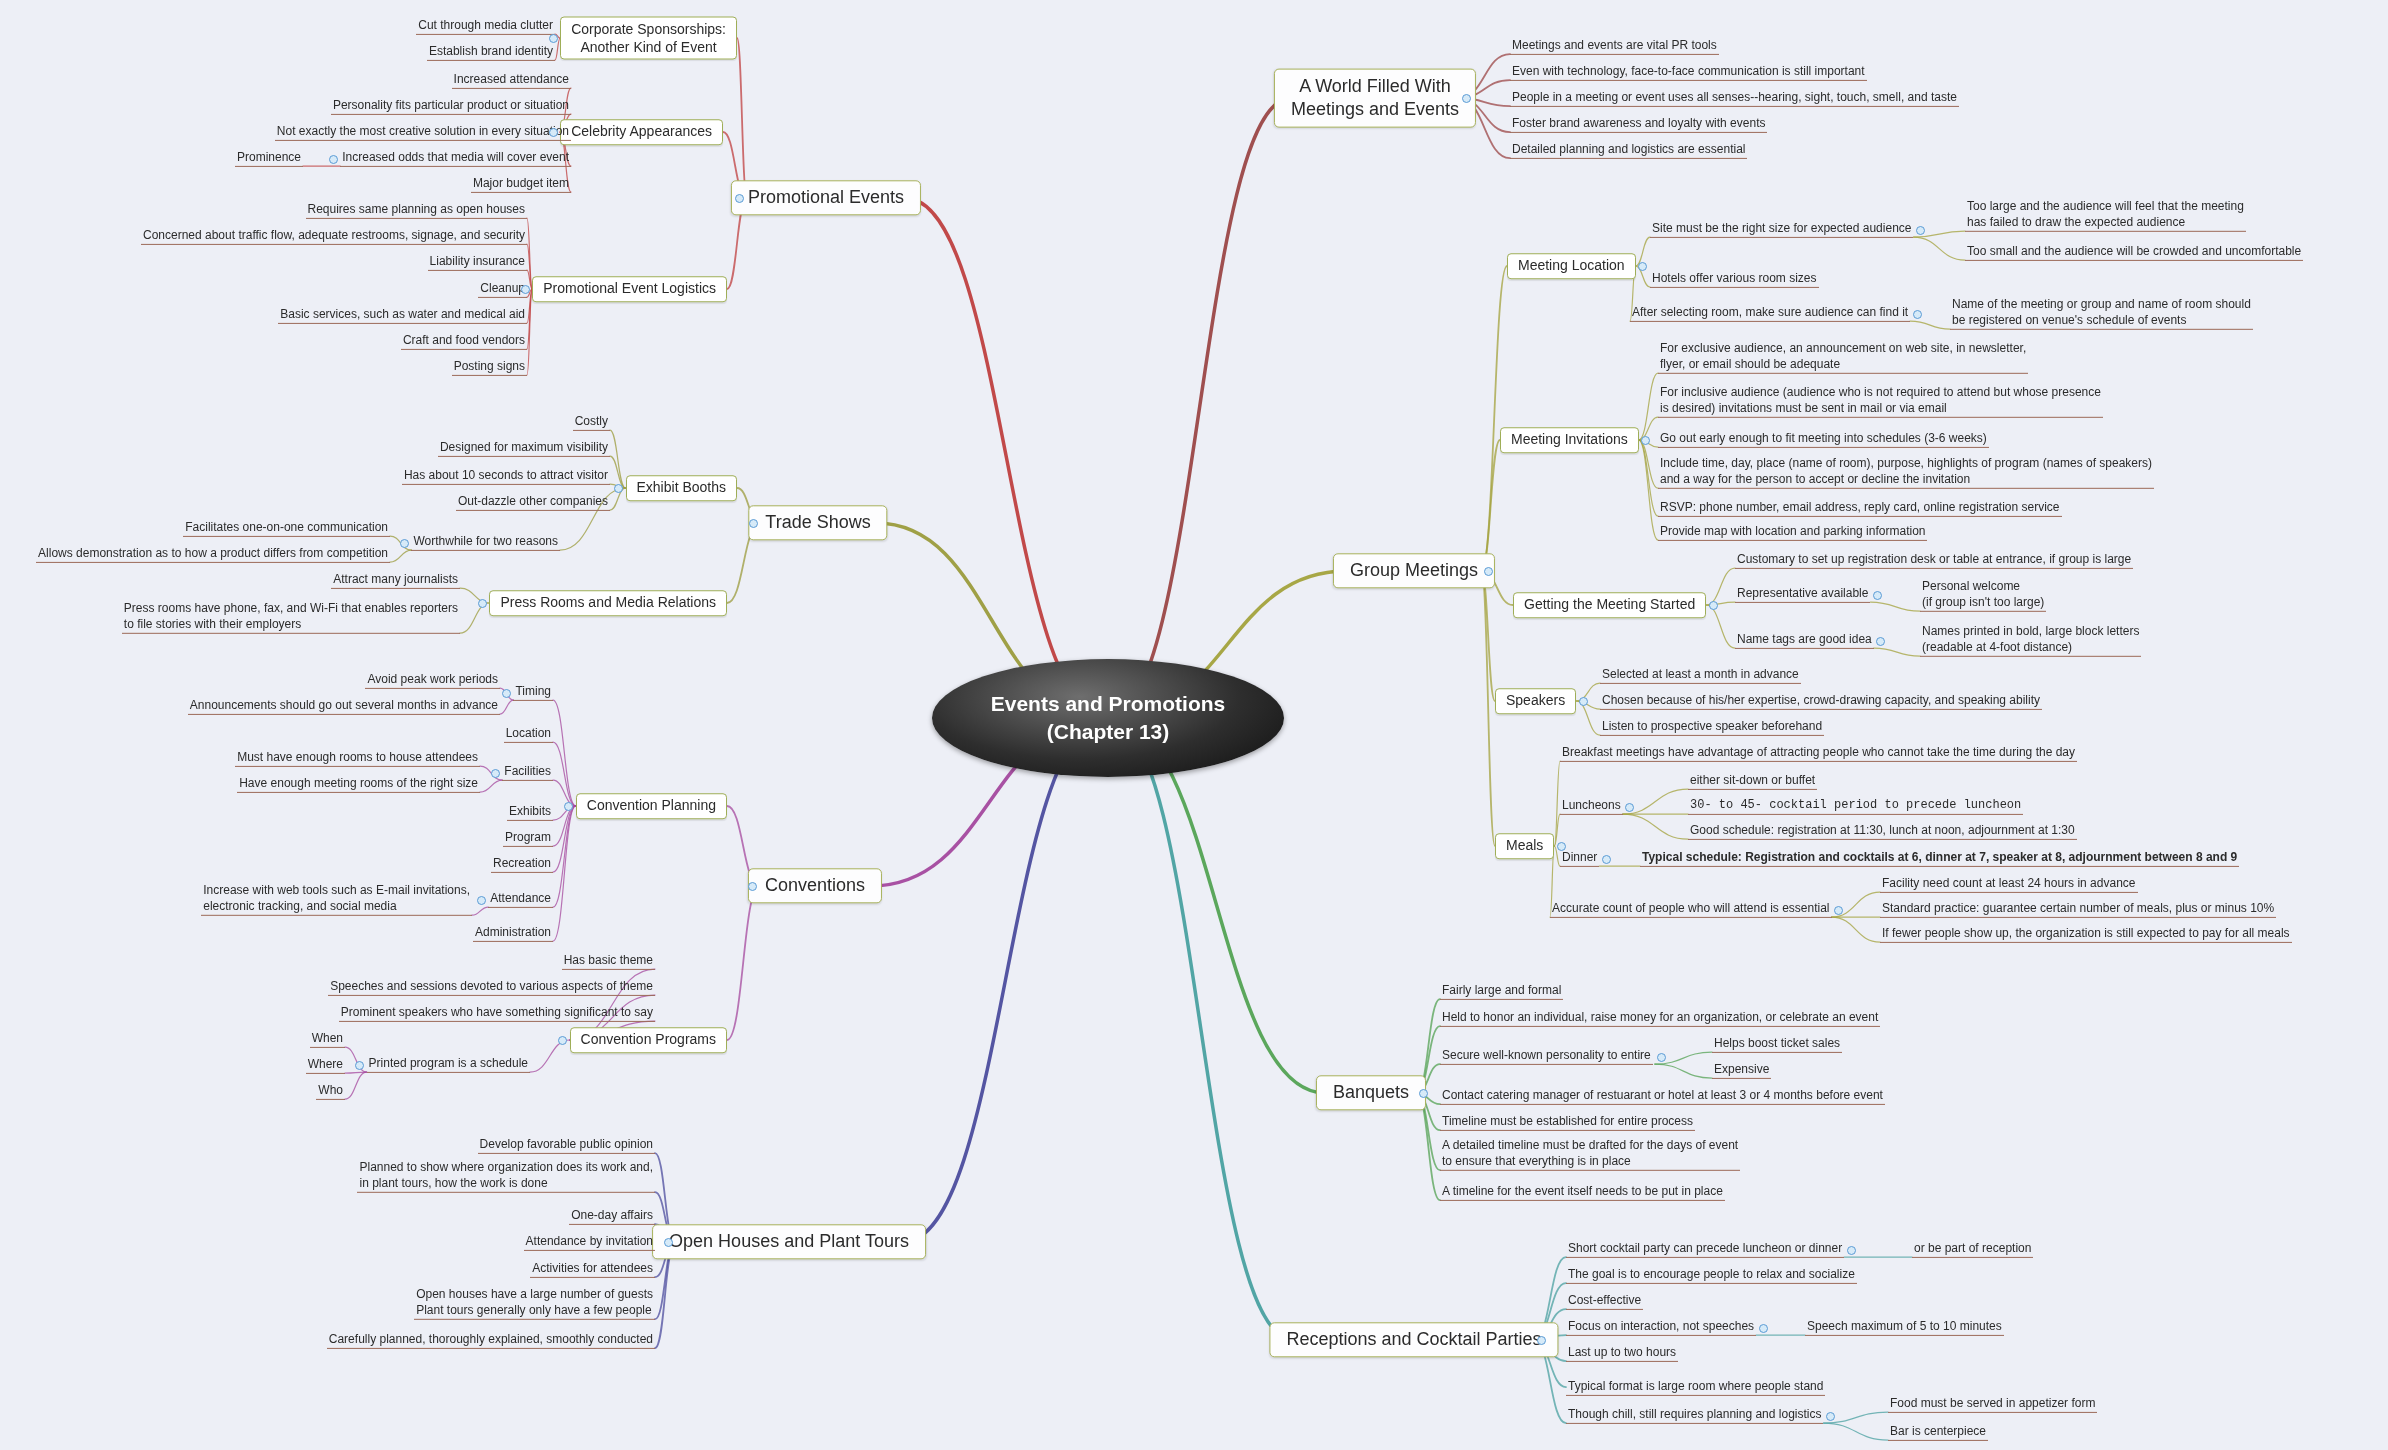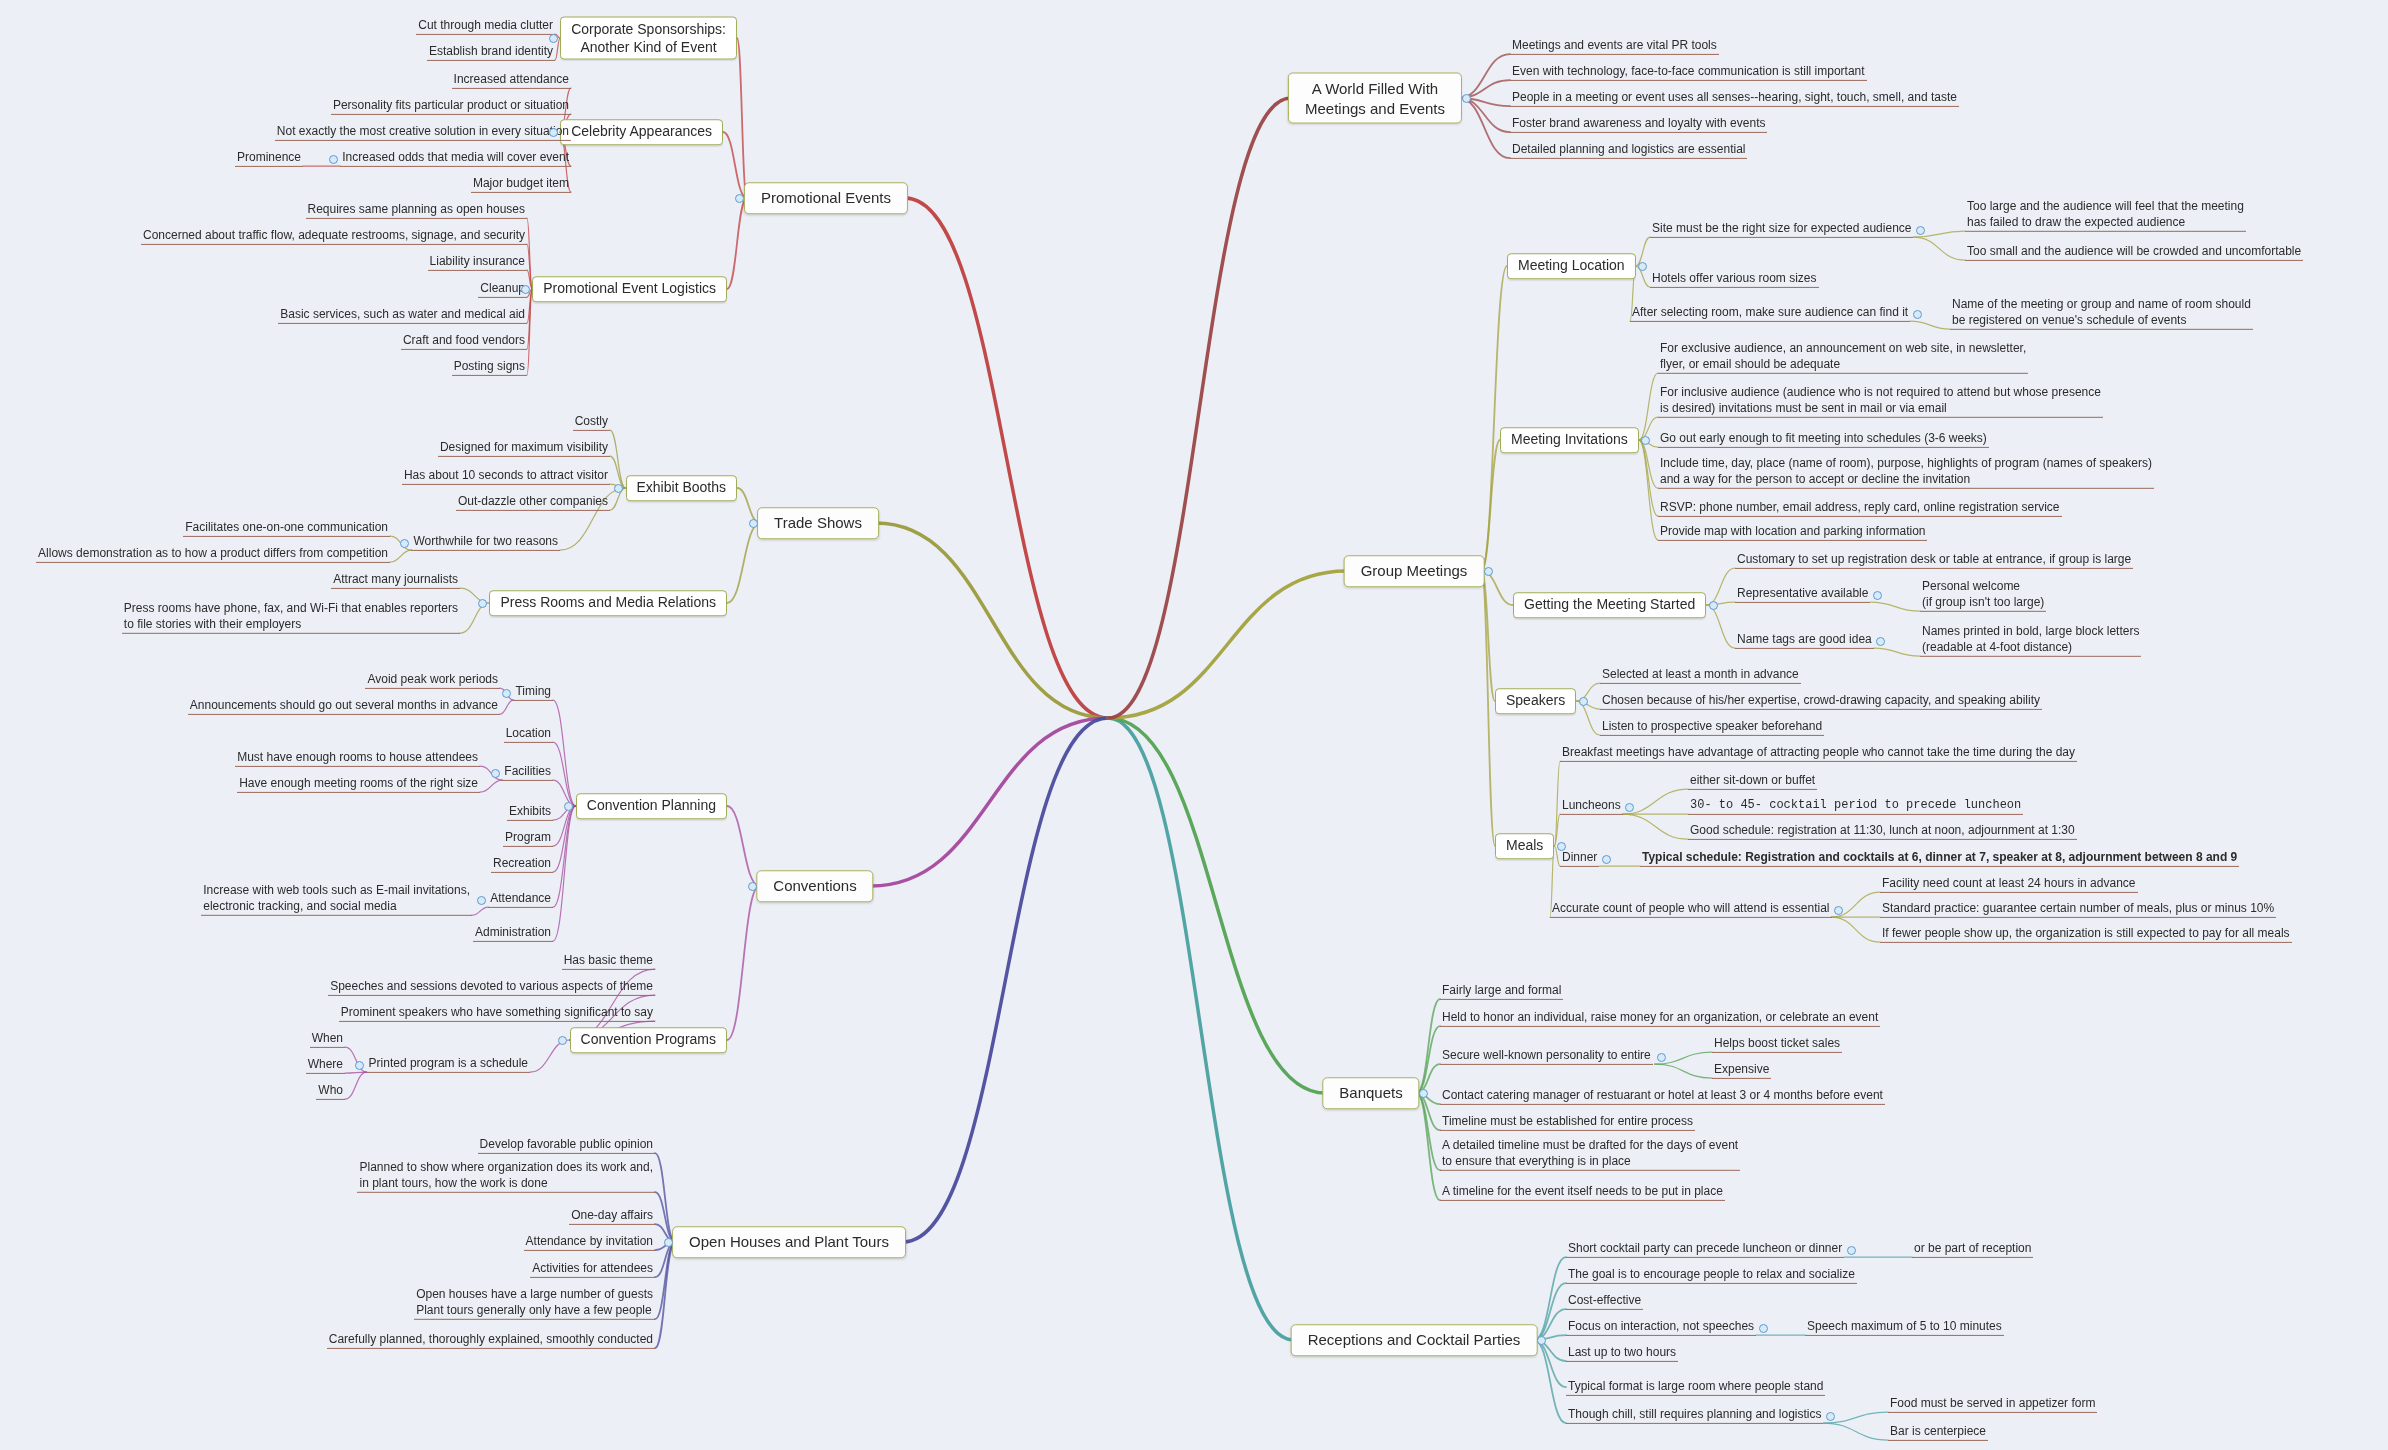--- a/index.html
+++ b/index.html
@@ -4,21 +4,21 @@
 <title>Events and Promotions (Chapter 13)</title>
 <style>
   html,body{margin:0;padding:0;background:#edeff6;}
   #canvas{position:relative;width:2388px;height:1450px;background:#edeff6;overflow:hidden;
           font-family:"Liberation Sans",sans-serif;}
   #links{position:absolute;left:0;top:0;width:2388px;height:1450px;pointer-events:none;}
   .node{position:absolute;white-space:pre-line;color:#2b2b2b;z-index:2;}
   .leaf{font-size:12px;line-height:1.35;border-bottom:1.4px solid #9c6a58;padding:0 2px 1px 2px;}
   .box{font-size:14px;background:#ffffff;border:1px solid #9fae57;border-radius:4px;
        padding:3px 10px;text-align:center;line-height:1.25;box-shadow:0 1px 1px rgba(0,0,0,.08);}
-  .topic{font-size:15px;background:#fdfdfe;border:1.3px solid #a8b25c;border-radius:5px;
+  .topic{font-size:18px;background:#fdfdfe;border:1.3px solid #a8b25c;border-radius:5px;
        padding:5px 16px;text-align:center;line-height:1.3;box-shadow:0 1px 2px rgba(0,0,0,.10);}
   .central{font-size:21px;font-weight:bold;color:#ffffff;
        background:radial-gradient(ellipse at 42% 32%, #6e6e6e 0%, #2e2e2e 55%, #0d0d0d 100%);
        border-radius:50%;width:352px;height:118px;display:flex;align-items:center;justify-content:center;
        text-align:center;line-height:1.35;box-shadow:0 2px 5px rgba(0,0,0,.35);}
   .collapse{position:absolute;width:9px;height:9px;border-radius:50%;background:#d6eaf8;
        border:1px solid #5b9bd5;box-sizing:border-box;z-index:3;}
 </style>
 </head>
 <body>
@@ -146,20 +146,22 @@
       <path d="M1831.5,917.09375 C1855.75,917.09375 1855.75,892.09375 1880,892.09375" fill="none" stroke="#a3a23c" stroke-width="1.2" stroke-linecap="round" opacity="0.75"></path>
       <path d="M1831.5,917.09375 C1855.75,917.09375 1855.75,917.09375 1880,917.09375" fill="none" stroke="#a3a23c" stroke-width="1.2" stroke-linecap="round" opacity="0.75"></path>
       <path d="M1831.5,917.09375 C1855.75,917.09375 1855.75,942.09375 1880,942.09375" fill="none" stroke="#a3a23c" stroke-width="1.2" stroke-linecap="round" opacity="0.75"></path>
       <path d="M1108,718 C1199.4765625,718 1199.4765625,98 1290.953125,98" fill="none" stroke="#9b4646" stroke-width="3.5" stroke-linecap="round" opacity="0.95"></path>
       <path d="M1459.046875,98 C1484.5234375,98 1484.5234375,54.09375 1510,54.09375" fill="none" stroke="#9b4646" stroke-width="1.8" stroke-linecap="round" opacity="0.75"></path>
       <path d="M1459.046875,98 C1484.5234375,98 1484.5234375,80.09375 1510,80.09375" fill="none" stroke="#9b4646" stroke-width="1.8" stroke-linecap="round" opacity="0.75"></path>
       <path d="M1459.046875,98 C1484.5234375,98 1484.5234375,106.09375 1510,106.09375" fill="none" stroke="#9b4646" stroke-width="1.8" stroke-linecap="round" opacity="0.75"></path>
       <path d="M1459.046875,98 C1484.5234375,98 1484.5234375,132.09375 1510,132.09375" fill="none" stroke="#9b4646" stroke-width="1.8" stroke-linecap="round" opacity="0.75"></path>
       <path d="M1459.046875,98 C1484.5234375,98 1484.5234375,158.09375 1510,158.09375" fill="none" stroke="#9b4646" stroke-width="1.8" stroke-linecap="round" opacity="0.75"></path>
     </svg>
+<div class="node central" style="top: 718px; left: 1108px; transform: translate(-50%, -50%);">Events and Promotions
+(Chapter 13)</div>
     <div class="node topic" style="top: 198px; left: 826px; transform: translate(-50%, -50%);">Promotional Events</div>
     <div class="node box" style="top: 38px; right: 1651px; transform: translateY(-50%);">Corporate Sponsorships:
 Another Kind of Event</div>
     <div class="node leaf" style="top: 26px; right: 1833px; transform: translateY(-50%);">Cut through media clutter</div>
     <div class="node leaf" style="top: 52px; right: 1833px; transform: translateY(-50%);">Establish brand identity</div>
     <div class="node box" style="top: 132px; right: 1665px; transform: translateY(-50%);">Celebrity Appearances</div>
     <div class="node leaf" style="top: 80px; right: 1817px; transform: translateY(-50%);">Increased attendance</div>
     <div class="node leaf" style="top: 106px; right: 1817px; transform: translateY(-50%);">Personality fits particular product or situation</div>
     <div class="node leaf" style="top: 132px; right: 1817px; transform: translateY(-50%);">Not exactly the most creative solution in every situation</div>
     <div class="node leaf" style="top: 158px; right: 1817px; transform: translateY(-50%);">Increased odds that media will cover event</div>

